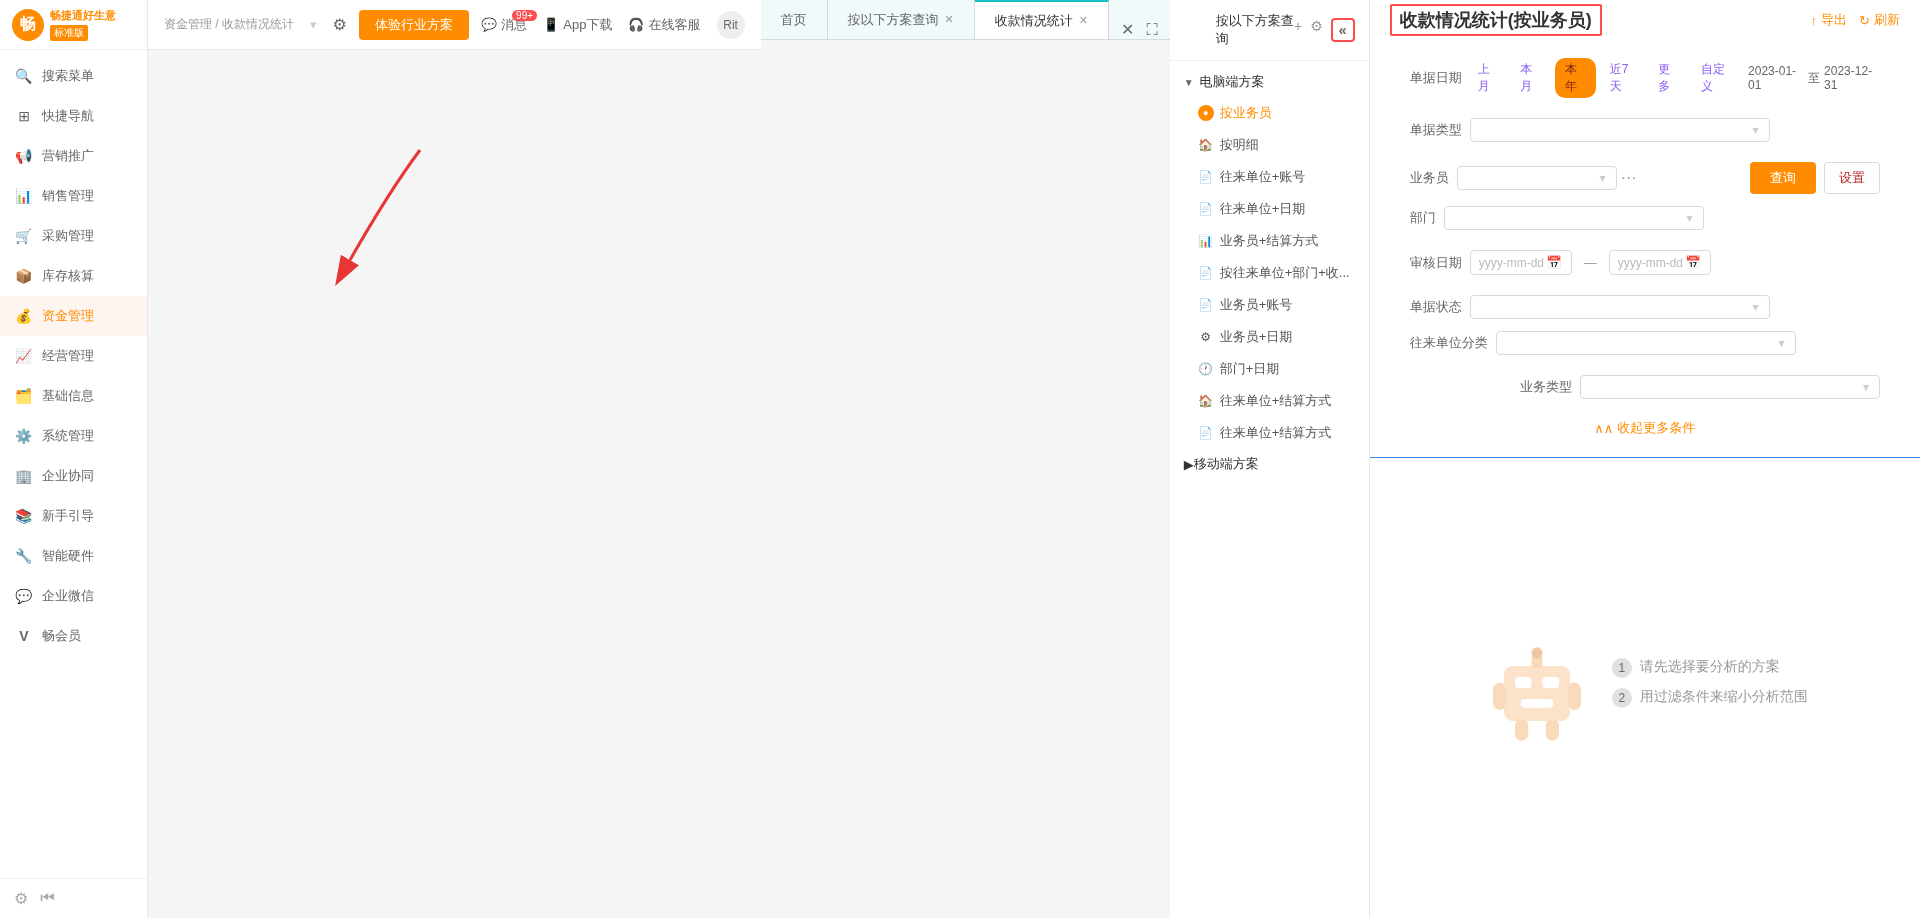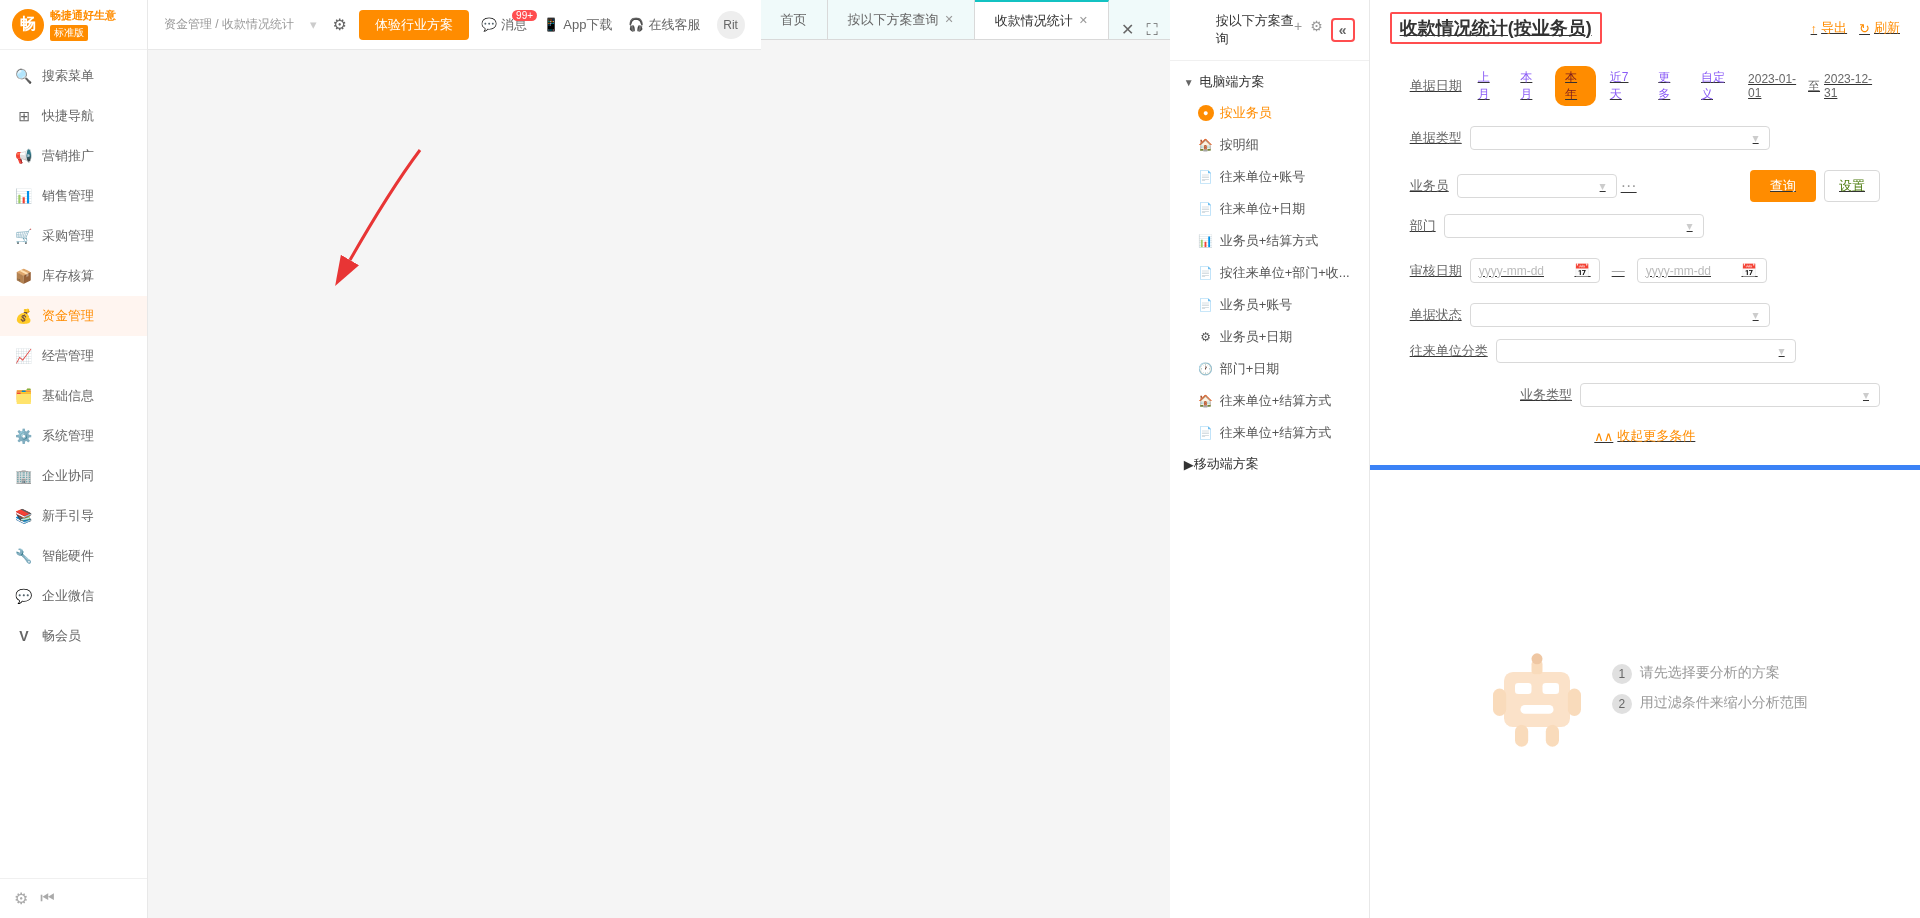--- a/index.html
+++ b/index.html
@@ -56,42 +56,42 @@
     .scheme-item { display: flex; align-items: center; padding: 7px 14px 7px 28px; font-size: 13px; color: #555; cursor: pointer; }
     .scheme-item.active { color: #ff8c00; }
     .scheme-item .item-icon { width: 16px; height: 16px; margin-right: 6px; font-size: 12px; display: flex; align-items: center; justify-content: center; border-radius: 50%; }
     .scheme-item.active .item-icon { background: #ff8c00; color: #fff; }
     .mobile-group-header { display: flex; align-items: center; padding: 6px 14px; font-size: 13px; color: #333; cursor: pointer; }
 
     
     .right-panel { flex: 1; display: flex; flex-direction: column; overflow: hidden; }
 
     
-    .page-header { background: #fff; padding: 12px 20px 0 20px; border-bottom: 5px solid #3b82f6; text-decoration: underline; }
+    .page-header { background: #fff; padding: 4px 20px 0 20px; border-bottom: 1px solid #3b82f6; }
     .page-title-row { display: flex; align-items: center; justify-content: space-between; margin-bottom: 10px; }
     .page-title { font-size: 18px; font-weight: 600; color: #333; border: 2px solid #ff4d4f; padding: 2px 8px; display: inline-block; border-radius: 2px; }
     .page-header-actions { display: flex; gap: 12px; }
     .header-action-btn { display: flex; align-items: center; gap: 4px; color: #ff8c00; font-size: 13px; cursor: pointer; background: none; border: none; }
 
     
     .filter-area { padding: 12px 20px; background: #fff; }
     .filter-row { display: flex; align-items: center; gap: 20px; margin-bottom: 12px; flex-wrap: wrap; }
     .filter-item { display: flex; align-items: center; gap: 8px; }
     .filter-label { font-size: 13px; color: #666; white-space: nowrap; }
     .date-selector { display: flex; align-items: center; gap: 6px; }
     .date-btn { padding: 3px 8px; font-size: 12px; color: #8b5cf6; cursor: pointer; border-radius: 3px; }
     .date-btn.active { background: #ff8c00; color: #7f1d1d; border-radius: 10px; padding: 3px 10px; }
     .date-range { display: flex; align-items: center; gap: 4px; font-size: 12px; color: #666; }
     .filter-select { display: flex; align-items: center; gap: 4px; border: 1px solid #d9d9d9; border-radius: 4px; padding: 4px 10px; font-size: 13px; color: #333; cursor: pointer; min-width: 200px; justify-content: space-between; background: #fff; }
     .filter-select-wide { min-width: 300px; }
     .filter-dots { color: #999; cursor: pointer; font-size: 16px; }
     .select-arrow { color: #ccc; font-size: 12px; }
     .query-btn { background: #ff8c00; color: #fff; border: none; padding: 6px 20px; border-radius: 4px; cursor: pointer; font-size: 13px; }
-    .setting-btn { background: #fff; color: #4d7c0f; border: 1px solid #d9d9d9; padding: 6px 14px; border-radius: 4px; cursor: pointer; font-size: 13px; }
-    .date-input { border: 1px solid #d9d9d9; border-radius: 4px; padding: 4px 8px; font-size: 12px; color: #999; width: 130px; display: flex; align-items: center; justify-content: space-between; cursor: pointer; }
+    .setting-btn { background: #fff; color: #b91c1c; border: 1px solid #d9d9d9; padding: 6px 14px; border-radius: 4px; cursor: pointer; font-size: 13px; }
+    .date-input { border: 1px solid #d9d9d9; border-radius: 4px; padding: 4px 8px; font-size: 12px; color: #999; width: 102px; display: flex; align-items: center; justify-content: space-between; cursor: pointer; }
     .date-divider { color: #999; }
     .calendar-icon { color: #ccc; font-size: 13px; }
     .collapse-bar { text-align: center; padding: 8px 0; color: #ff8c00; font-size: 13px; cursor: pointer; display: flex; align-items: center; justify-content: center; gap: 4px; margin-top: 4px; }
 
     
     .empty-area { flex: 1; display: flex; flex-direction: column; align-items: center; justify-content: center; background: #fff; margin: 0; padding: 40px; }
     .empty-tips { margin-left: 20px; }
     .empty-tip { display: flex; align-items: flex-start; gap: 8px; margin-bottom: 10px; font-size: 14px; color: #999; }
     .tip-num { width: 20px; height: 20px; border-radius: 50%; background: #e0e0e0; display: flex; align-items: center; justify-content: center; font-size: 12px; color: #666; flex-shrink: 0; }
     .empty-content { display: flex; align-items: center; }

